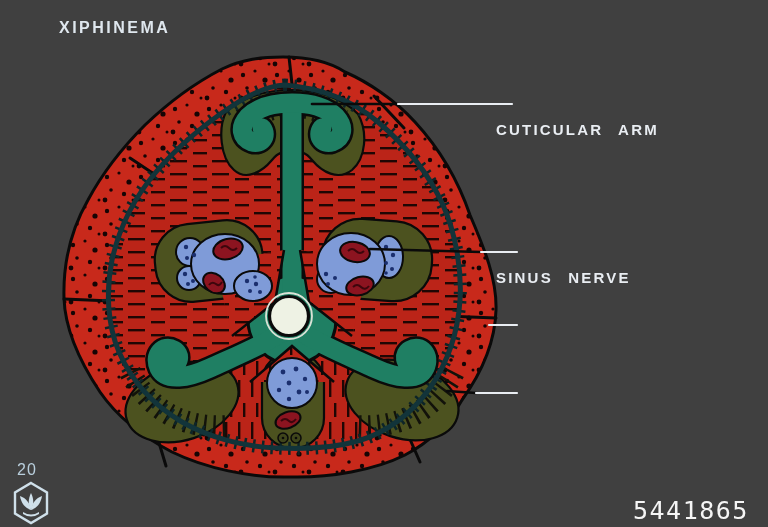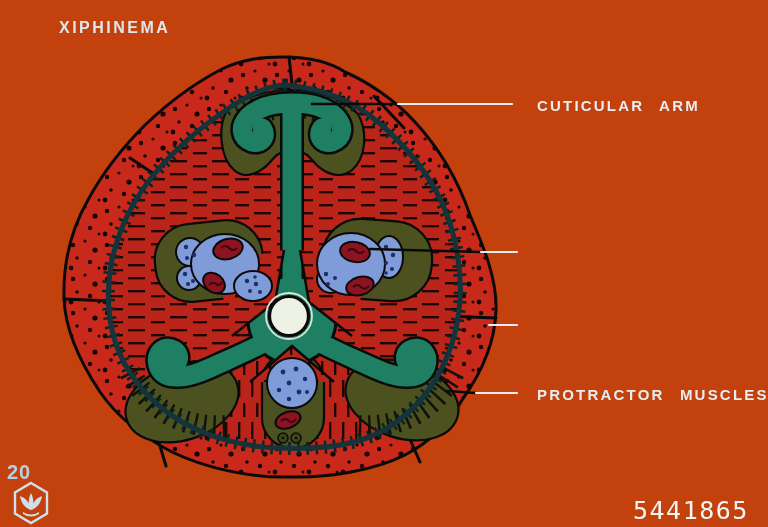--- a/index.html
+++ b/index.html
@@ -1,34 +1,34 @@
 <!DOCTYPE html>
 <html><head>
 <meta charset="utf-8">
 <style>
   html,body{margin:0;padding:0;background:#000;}
   #stage{
-    position:relative;width:768px;height:527px;background:#c2410c;
+    position:relative;width:768px;height:527px;background:#404040;
     overflow:hidden;font-family:"Liberation Sans",sans-serif;
   }
   .slide-title{
     position:absolute;left:59px;top:19px;color:#dfe7ee;font-size:16px;
     font-weight:700;letter-spacing:2.5px;white-space:nowrap;
   }
   .anno{
-    position:absolute;left:537px;color:#e9edf2;font-size:15px;font-weight:700;
-    letter-spacing:2.2px;word-spacing:9px;white-space:nowrap;
+    position:absolute;left:496px;color:#e9edf2;font-size:15px;font-weight:700;
+    letter-spacing:2.2px;word-spacing:9px;white-space:nowrap;margin-top:24px;
   }
   .anno.l0{top:97px}
   .anno.l1{top:245px}
   .anno.l2{top:318px}
   .anno.l3{top:386px}
   .slide-number{
-    position:absolute;left:7px;top:461px;color:#b9cfdd;font-size:20px;
-    font-weight:700;letter-spacing:1px;
+    position:absolute;left:17px;top:461px;color:#b9cfdd;font-size:16px;
+    font-weight:400;letter-spacing:1px;
   }
   .photo-id{
     position:absolute;left:633px;top:496px;color:#f5f5f5;font-size:25px;
     letter-spacing:1.5px;font-family:"DejaVu Sans Mono",monospace;text-align:right;
   }
   .hex-logo{position:absolute;left:11px;top:481px;}
   svg{display:block}
 </style>
 </head>
 <body>
@@ -235,21 +235,21 @@
         <line x1="481" y1="252" x2="517" y2="252"></line>
         <line x1="489" y1="325" x2="517" y2="325"></line>
         <line x1="476" y1="393" x2="517" y2="393"></line>
       </g>
     </g>
   </svg>
 
   <div class="slide-title">XIPHINEMA</div>
 
   <div class="anno l0">CUTICULAR ARM</div>
-  <div class="anno l3">PROTRACTOR MUSCLES</div>
+  <div class="anno l1">SINUS NERVE</div>
 
   <div class="slide-number">20</div>
 
   <svg class="hex-logo" width="40" height="44" viewBox="0 0 40 44">
     <polygon points="20,2 36,11.5 36,32.5 20,42 4,32.5 4,11.5" fill="none" stroke="#cfe0ea" stroke-width="2.4"></polygon>
     <g fill="#cfe0ea" stroke="none">
       <path d="M20,12 C17,18 17,24 20,29 C23,24 23,18 20,12 Z"></path>
       <path d="M20,29 C14,27 10,22 9,15 C15,17 19,22 20,29 Z"></path>
       <path d="M20,29 C26,27 30,22 31,15 C25,17 21,22 20,29 Z"></path>
       <path d="M12,31 Q20,36 28,31 L28,33 Q20,38 12,33 Z"></path>

